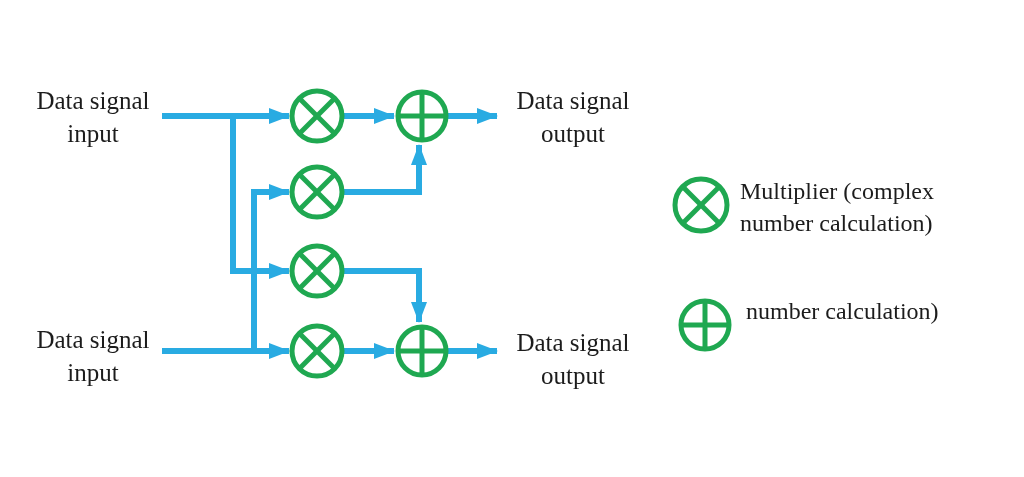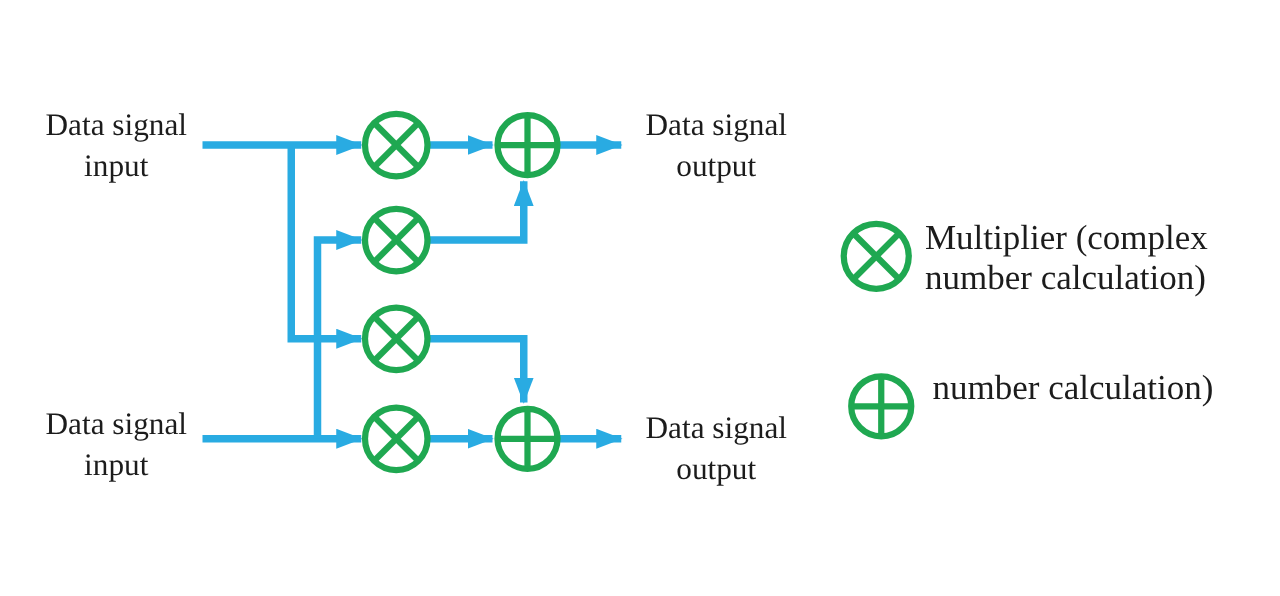--- a/index.html
+++ b/index.html
@@ -38,21 +38,21 @@
     width: 146px;
     text-align: center;
     font-size: 25px;
     line-height: 33px;
     color: var(--text);
   }
   .flow-label span { display: block; }
 
   .legend-label {
     position: absolute;
-    font-size: 28px;
+    font-size: 24px;
     line-height: 32px;
     white-space: nowrap;
     color: var(--text);
   }
   .legend-label span { display: block; }
 </style>
 </head>
 <body>
 
 <div id="stage">

